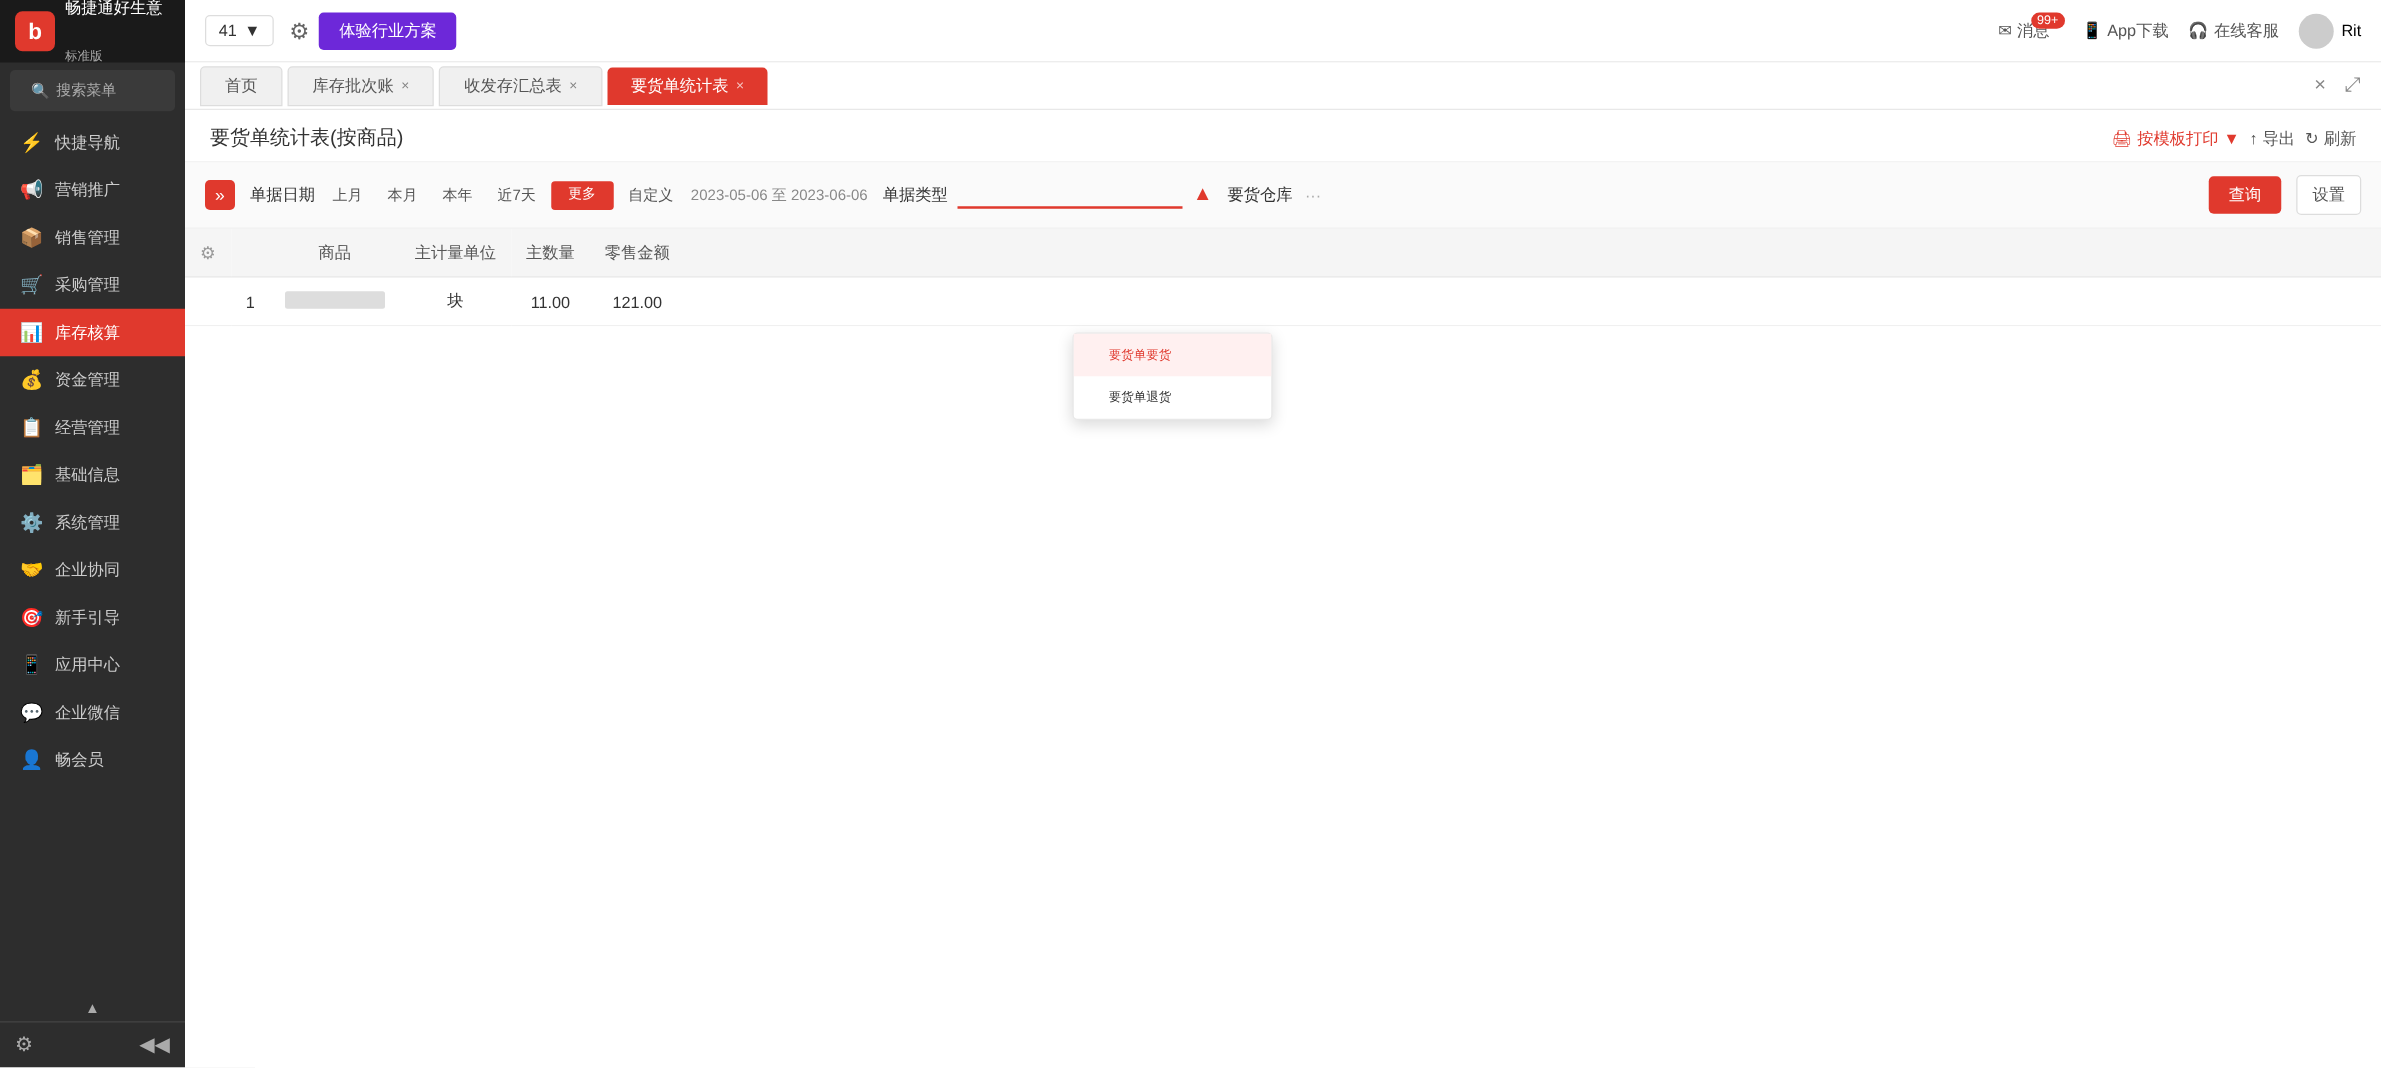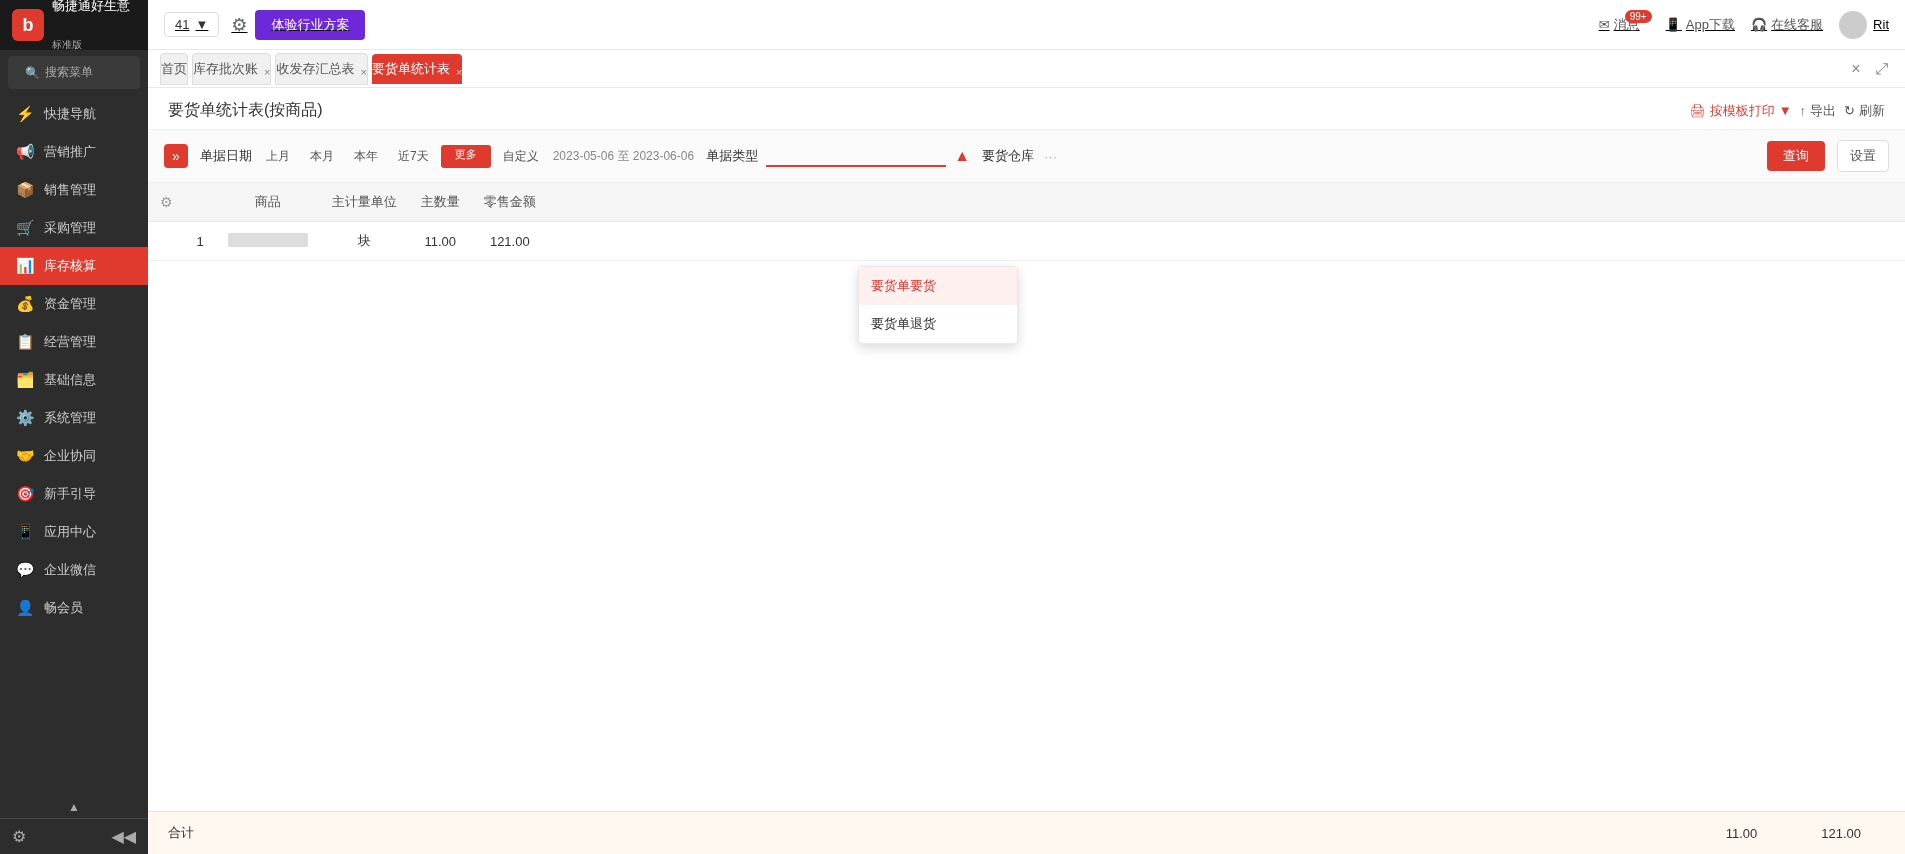--- a/index.html
+++ b/index.html
@@ -66,21 +66,20 @@
     .main { flex: 1; display: flex; flex-direction: column; overflow: hidden; background: #f0f0f0; }
 
     
     .topbar {
       height: 50px;
       background: #fff;
       display: flex; align-items: center;
       padding: 16px 16px;
       border-bottom: 1px solid #e8e8e8;
       justify-content: space-between;
-      text-decoration: underline;
     }
     .topbar-left { display: flex; align-items: center; gap: 8px; }
     .topbar-dropdown {
       display: flex; align-items: center;
       border: 1px solid #ddd; border-radius: 4px;
       padding: 4px 10px; cursor: pointer; font-size: 13px;
       background: #fff; color: #333;
     }
     .topbar-settings { color: #666; cursor: pointer; font-size: 18px; margin-left: 4px; }
     .topbar-trial-btn {
@@ -96,22 +95,22 @@
     
     .tabs-bar {
       background: #fff;
       display: flex; align-items: center;
       padding: 0 12px;
       border-bottom: 1px solid #e8e8e8;
       height: 38px;
       gap: 4px;
     }
     .tab {
-      display: flex; align-items: flex-end;
-      padding: 6px 0;
+      display: flex; align-items: center;
+      padding: 6px 19px;
       font-size: 13px; cursor: pointer; color: #555;
       border-radius: 4px 4px 0 0;
       white-space: nowrap;
     }
     .tab.active {
       background: #e0392d; color: #fff;
     }
     .tab .tab-close { margin-left: 6px; font-size: 11px; opacity: 0.7; }
     .tab:not(.active) { background: #f0f0f0; border: 1px solid #ddd; }
     .tab-home { color: #555; }
@@ -188,23 +187,23 @@
       top: 178px;
       left: 710px;
       background: #fff;
       border: 1px solid #e8e8e8;
       border-radius: 4px;
       box-shadow: 0 4px 12px rgba(0,0,0,0.15);
       z-index: 100;
       min-width: 160px;
     }
     .dropdown-item {
-      padding: 10px 12px;
+      padding: 10px 28px;
       cursor: pointer;
-      font-size: 13px;
+      font-size: 10px;
       color: #333;
     }
     .dropdown-item.selected { background: #fff0f0; color: #e0392d; }
 
     
     .table-container { overflow: auto; }
     table { width: 100%; border-collapse: collapse; font-size: 13px; }
     thead tr { background: #f5f5f5; }
     th {
       padding: 10px 12px;
@@ -470,21 +469,15 @@
             </td>
             <td>块</td>
             <td>11.00</td>
             <td>121.00</td>
             <td></td>
           </tr>
         </tbody>
       </table>
     </div>
 
-    <div class="table-footer">
-      <span class="footer-label">合计</span>
-      <span style="flex:1;"></span>
-      <span class="footer-val" style="margin-left:360px;">11.00</span>
-      <span class="footer-val" style="margin-left:40px;">121.00</span>
-    </div>
 
   </div>
 </div>
 
 </body></html>

